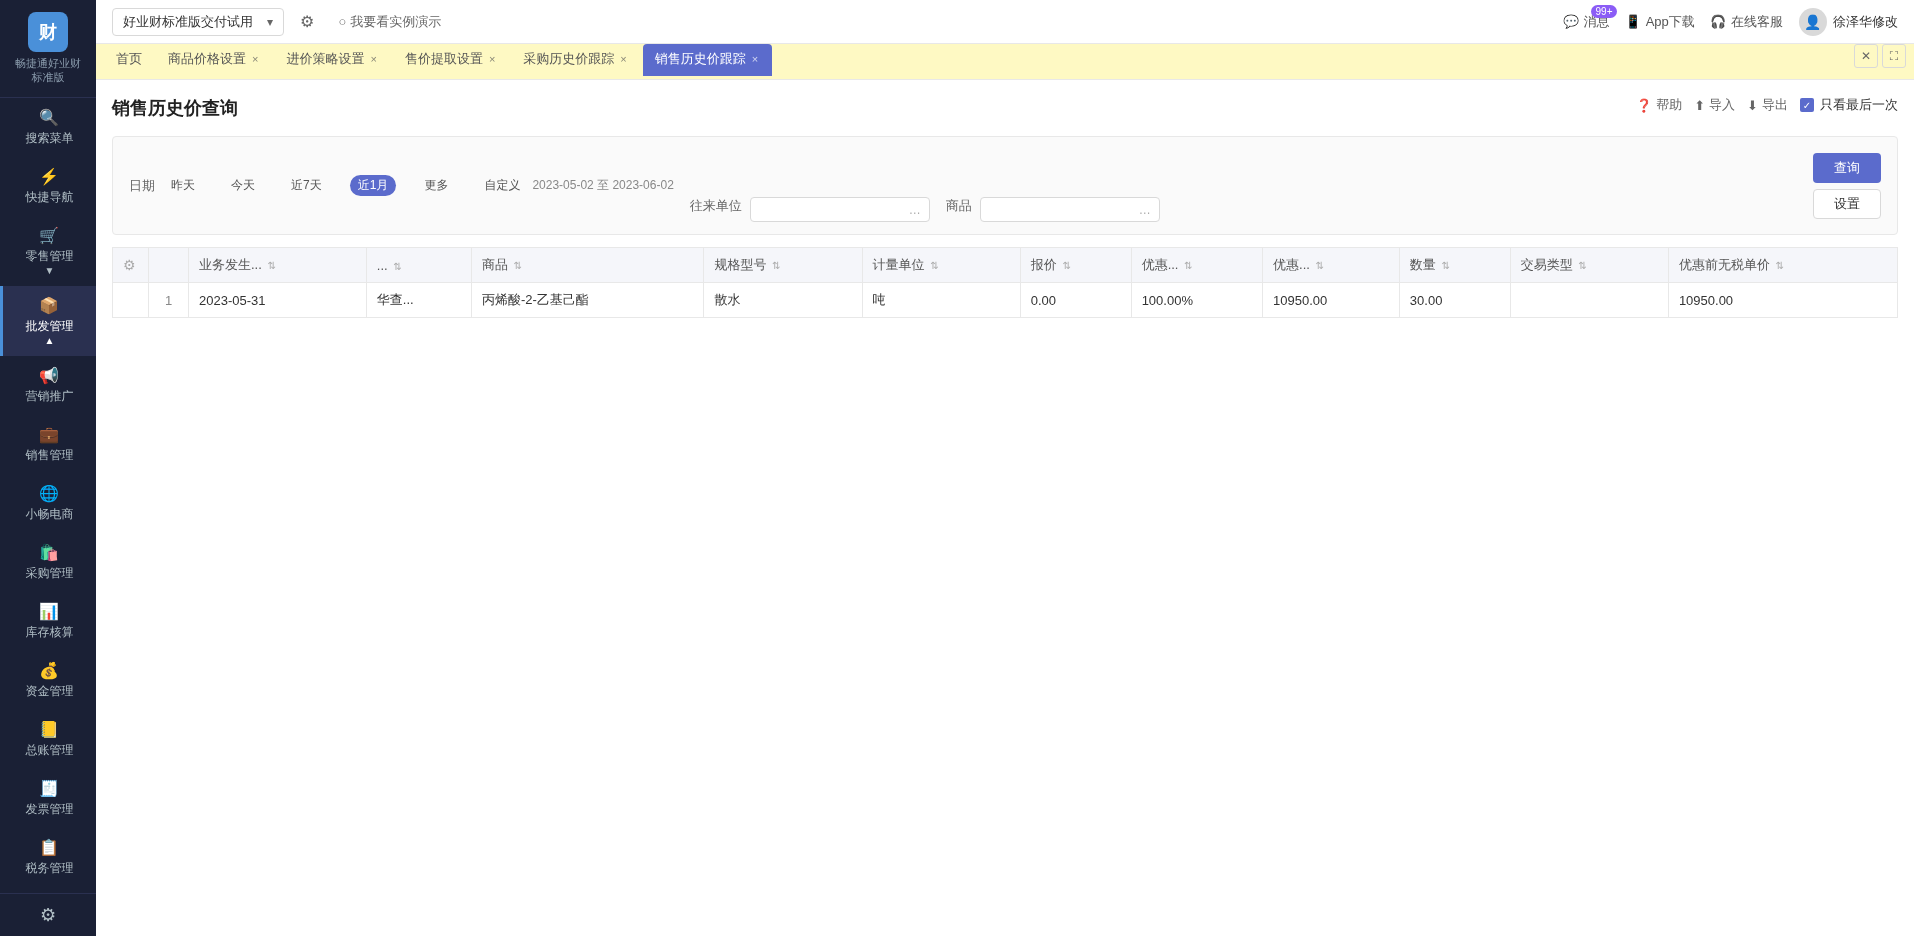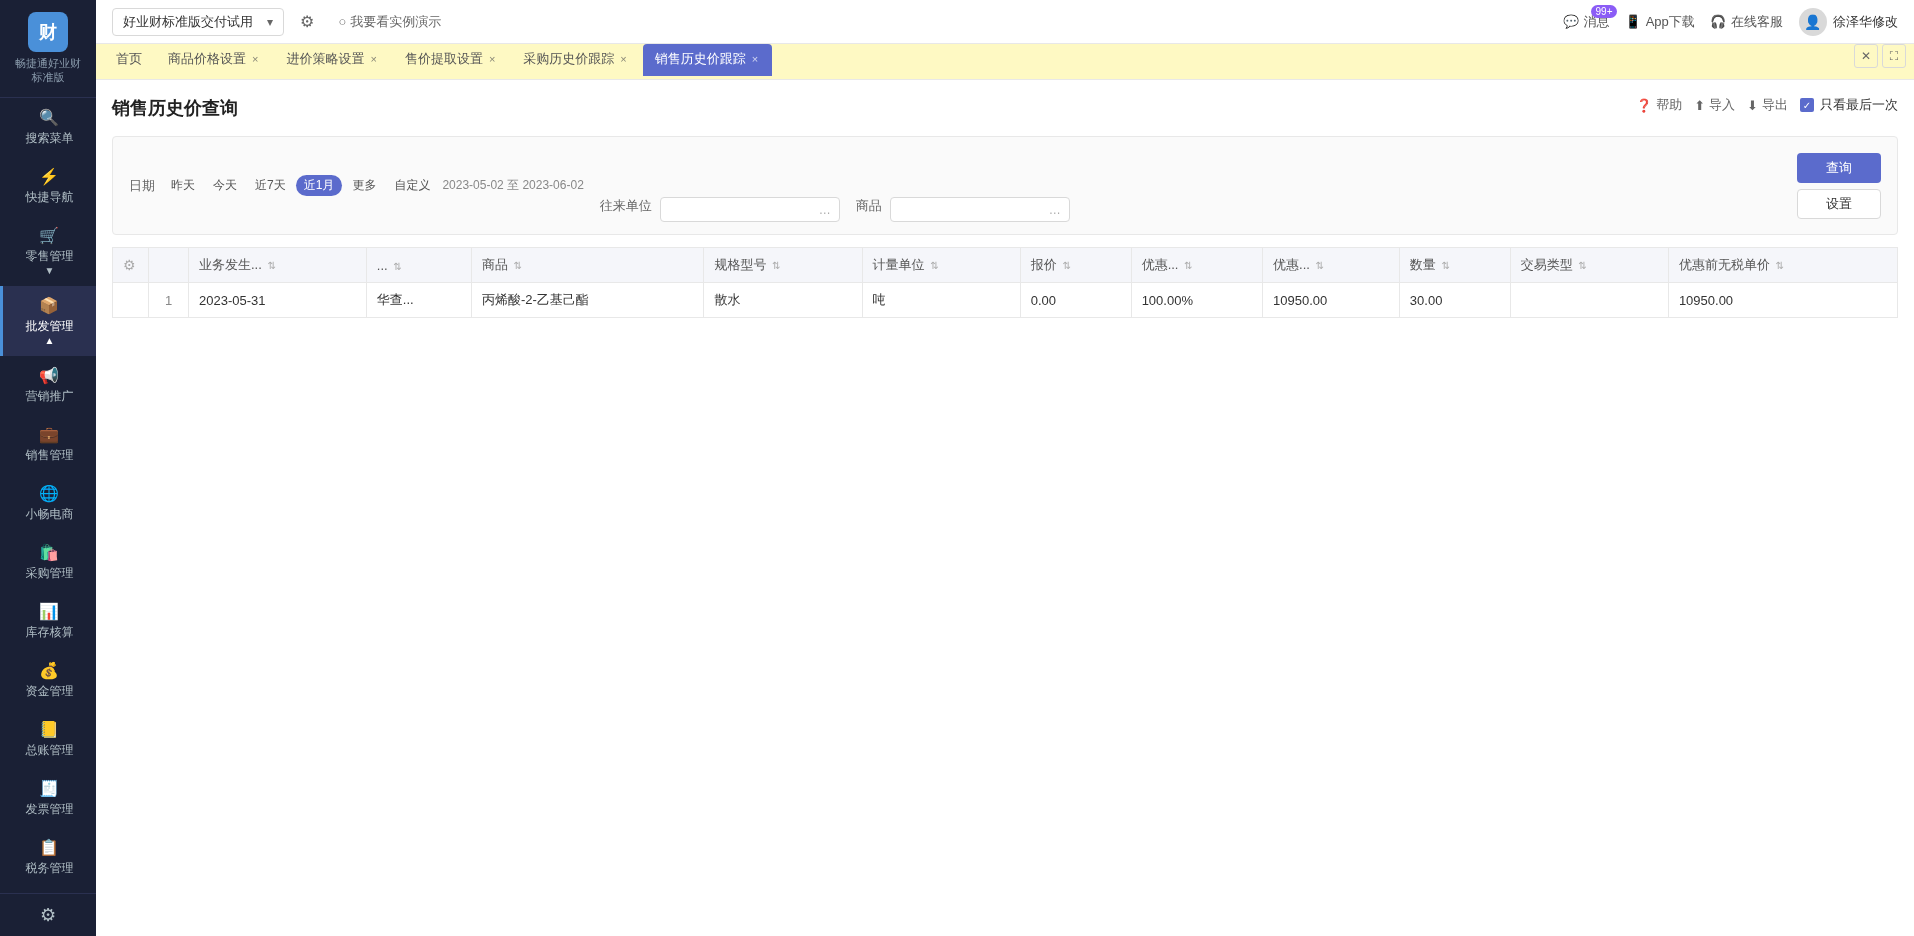--- a/index.html
+++ b/index.html
@@ -140,21 +140,21 @@
       color: white; font-size: 10px;
     }
 
     
     .filter-area {
       display: flex; align-items: center; gap: 16px;
       background: #fafafa; border: 1px solid #e8e8e8;
       padding: 12px 16px; border-radius: 4px; margin-bottom: 12px;
     }
     .filter-label { font-size: 13px; color: #666; white-space: nowrap; }
-    .date-options { display: flex; align-items: flex-end; gap: 2px; }
+    .date-options { display: flex; align-items: flex-end; gap: 20px; }
     .date-option {
       padding: 2px 8px; font-size: 12px; color: #555;
       cursor: pointer; border-radius: 3px;
     }
     .date-option.active {
       background: #5b6bcc; color: white; border-radius: 12px;
     }
     .date-range { font-size: 12px; color: #888; margin-top: 2px; }
     .filter-input-wrap {
       display: flex; align-items: center; gap: 4px;
@@ -169,21 +169,21 @@
 
     
     .action-buttons { display: flex; flex-direction: column; gap: 6px; margin-left: auto; }
     .btn-primary {
       background: #5b6bcc; color: white; border: none;
       padding: 6px 20px; border-radius: 4px; font-size: 13px; cursor: pointer;
       font-family: inherit;
     }
     .btn-default {
       background: white; color: #333; border: 1px solid #d9d9d9;
-      padding: 5px 28px; border-radius: 4px; font-size: 13px; cursor: pointer;
+      padding: 5px 20px; border-radius: 4px; font-size: 13px; cursor: pointer;
       font-family: inherit;
     }
 
     
     .data-table { width: 100%; border-collapse: collapse; font-size: 13px; }
     .data-table th {
       background: #f5f6fa; border: 1px solid #e8e8e8;
       padding: 8px 10px; text-align: left; color: #555; font-weight: 500;
       white-space: nowrap; position: relative;
     }

